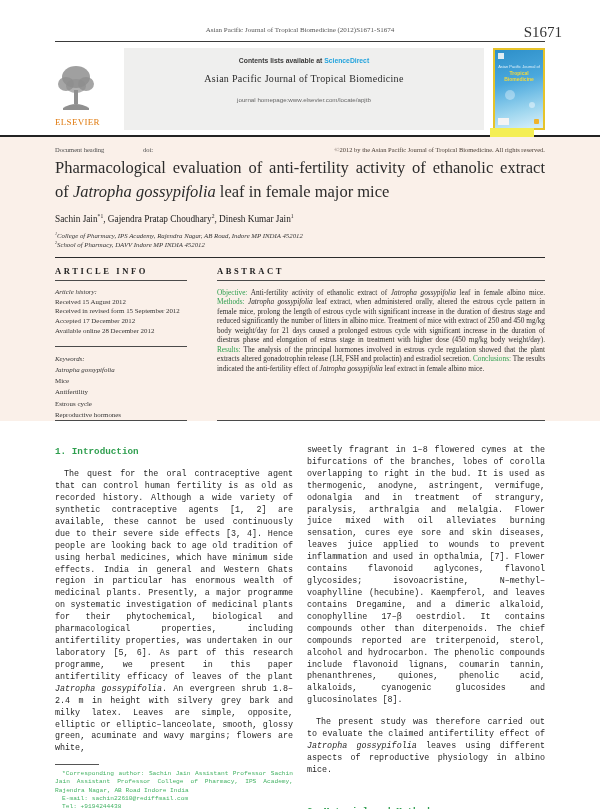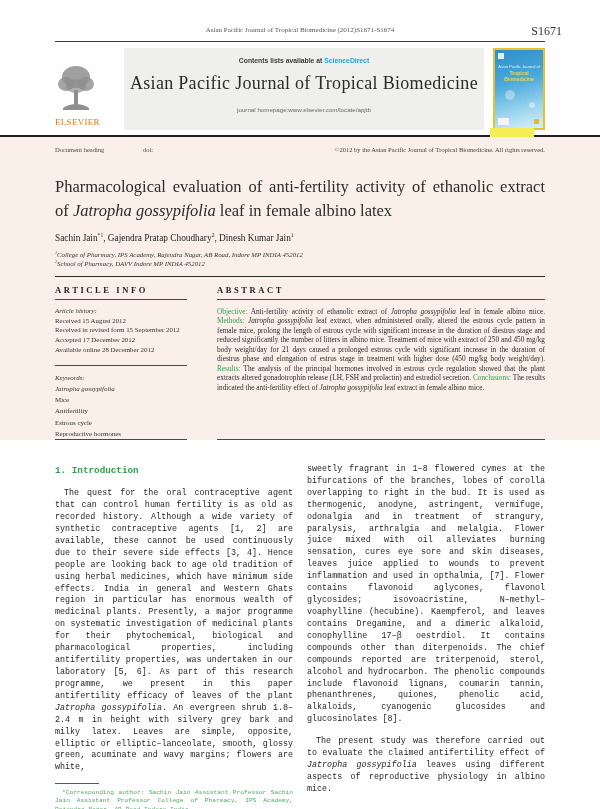--- a/index.html
+++ b/index.html
@@ -5,51 +5,51 @@
   * { margin:0; padding:0; box-sizing:border-box; }
   body { background:#ffffff; }
   .page {
     width:600px; height:809px; position:relative; overflow:hidden;
     background:#ffffff; color:#262626;
     font-family:"Liberation Serif","DejaVu Serif",serif;
   }
   
   .running-head { position:relative; padding:26px 55px 0 55px; }
   .rh-center { text-align:center; font-size:7px; color:#555; }
-  .rh-page { position:absolute; right:38px; top:24px; font-size:12px; color:#333; }
+  .rh-page { position:absolute; right:38px; top:24px; font-size:15px; color:#333; }
   .top-rule { margin:7px 55px 0 55px; border-top:1px solid #3a3a3a; }
 
   
   .banner { display:flex; margin:6px 55px 0 55px; height:82px; align-items:stretch; }
   .elsevier { width:60px; display:flex; flex-direction:column; align-items:flex-start; justify-content:flex-end; padding-bottom:3px; }
   .elsevier-name { color:#e07b10; font-size:9px; letter-spacing:0.3px; margin-top:1px; }
   .banner-center { flex:1; background:#efefee; margin:0 9px; text-align:center; padding-top:9px; }
   .contents-line { font-family:"Liberation Sans",sans-serif; font-size:6.8px; font-weight:bold; color:#3a3a3a; }
   .sciencedirect { color:#22a3dd; }
-  .banner-journal { font-size:18px; color:#2b2b2b; margin-top:9px; letter-spacing:0.3px; }
+  .banner-journal { font-size:10px; color:#2b2b2b; margin-top:9px; letter-spacing:0.3px; }
   .banner-homepage { font-family:"Liberation Sans",sans-serif; font-size:6.2px; color:#666; margin-top:12px; }
   .cover { width:52px; border:2px solid #e6c32a; position:relative; overflow:hidden;
     background:linear-gradient(165deg,#2d8fc9 0%,#4aa8dd 40%,#9ed6ef 75%,#d9f0fa 100%); }
   .cover-chip { position:absolute; left:3px; top:3px; width:6px; height:6px; background:#f2f6f8; opacity:.9; }
   .cover-t1 { position:absolute; left:0; right:0; top:14px; text-align:center; font-family:"Liberation Sans",sans-serif; font-size:4px; color:#dff0fa; }
   .cover-t2 { position:absolute; left:0; right:0; top:20px; text-align:center; font-family:"Liberation Sans",sans-serif; font-size:5px; font-weight:bold; color:#f3d93c; }
   .cover-bubble1 { position:absolute; left:10px; top:40px; width:10px; height:10px; border-radius:50%; background:rgba(255,255,255,.35); }
   .cover-bubble2 { position:absolute; right:8px; top:52px; width:6px; height:6px; border-radius:50%; background:rgba(255,255,255,.45); }
   .cover-barcode { position:absolute; left:3px; bottom:3px; width:11px; height:7px; background:#f4f4f4; }
   .cover-dot { position:absolute; right:4px; bottom:4px; width:5px; height:5px; background:#f0b32a; border-radius:1px; }
 
   .highlight-mark { position:absolute; left:490px; top:128px; width:44px; height:9px; background:#f4ee54; }
 
   
   .pink-band { margin-top:5px; background:#faf0e9; padding:0 55px 0 55px; border-top:2px solid #222; }
   .doc-row { display:flex; padding-top:9px; font-size:6.5px; color:#4c4038; }
   .doc-heading { width:88px; color:#4a4a4a; }
   .doi-label { width:120px; color:#4a4a4a; }
   .doc-copyright { flex:1; text-align:right; }
-  .title { margin-top:22px; font-size:16.5px; line-height:1.48; color:#2b2b2b; }
+  .title { margin-top:3px; font-size:16.5px; line-height:1.48; color:#2b2b2b; }
   .title-line1 { text-align:justify; text-align-last:justify; }
   .authors { margin-top:9px; font-size:9.3px; color:#222; }
   .affils { margin-top:7px; font-size:6.8px; font-style:italic; line-height:1.4; color:#333; }
   sup { font-size:60%; vertical-align:super; line-height:0; }
 
   .ia-wrap { display:flex; margin-top:7px; border-top:1.5px solid #2b2b2b; align-items:stretch; }
   .ia-left { width:132px; margin-right:30px; display:flex; flex-direction:column; }
   .ia-right { flex:1; display:flex; flex-direction:column; }
   .ia-heading { font-size:8.5px; letter-spacing:2.6px; color:#222; padding:8px 0 4px 0; border-bottom:1px solid #4a4a4a;font-weight:bold; }
   .history { font-size:6.9px; line-height:1.42; margin-top:6px; color:#333; }
@@ -125,21 +125,21 @@
 
   <div class="pink-band">
     <div class="doc-row">
       <div class="doc-heading">Document heading</div>
       <div class="doi-label">doi:</div>
       <div class="doc-copyright">©2012 by the Asian Pacific Journal of Tropical Biomedicine. All rights reserved.</div>
     </div>
 
     <div class="title">
       <div class="title-line1">Pharmacological evaluation of anti-fertility activity of ethanolic extract</div>
-      <div class="title-line2"><span class="seg-text">of </span><span class="seg-i">Jatropha gossypifolia</span><span class="seg-text"> leaf in female albino latex</span></div>
+      <div class="title-line2"><span class="seg-text">of </span><span class="seg-i">Jatropha gossypifolia</span><span class="seg-text"> leaf in female major mice</span></div>
     </div>
 
     <div class="authors"><span class="seg-text">Sachin Jain</span><sup class="seg-sup">*1</sup><span class="seg-text">, Gajendra Pratap Choudhary</span><sup class="seg-sup">2</sup><span class="seg-text">, Dinesh Kumar Jain</span><sup class="seg-sup">1</sup></div>
 
     <div class="affils">
       <div><sup class="seg-sup">1</sup><span class="seg-text">College of Pharmacy, IPS Academy, Rajendra Nagar, AB Road, Indore MP INDIA 452012</span></div>
       <div><sup class="seg-sup">2</sup><span class="seg-text">School of Pharmacy, DAVV Indore MP INDIA 452012</span></div>
     </div>
 
     <div class="ia-wrap">

